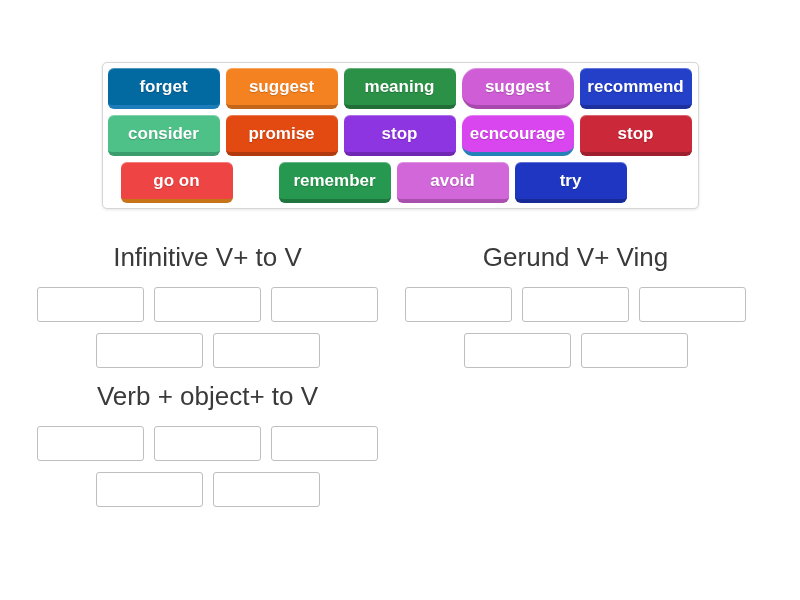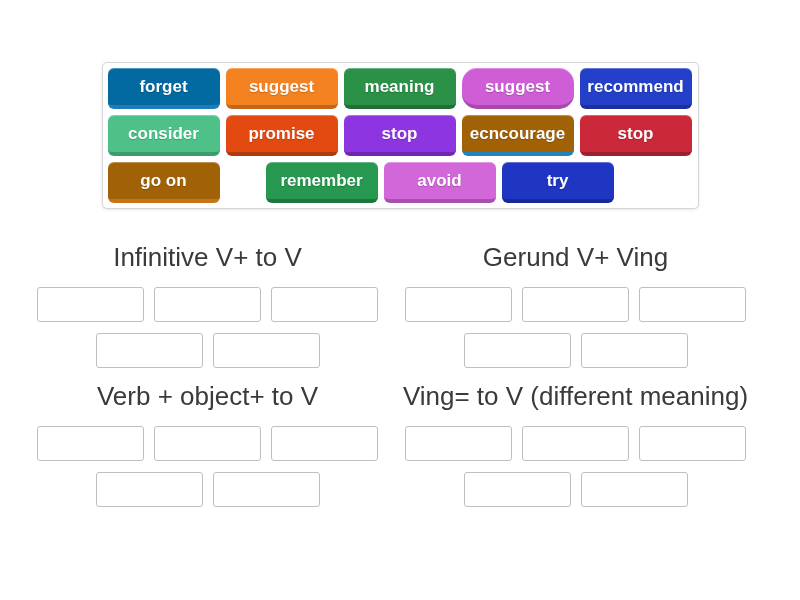--- a/index.html
+++ b/index.html
@@ -86,23 +86,23 @@
 <div class="page">
   <div class="bank" id="bank">
       <div class="tile" style="background: #0369a1; border-bottom-color: rgb(29, 125, 186);">forget</div>
       <div class="tile" style="background: rgb(245, 130, 32); border-bottom-color: rgb(196, 102, 26);">suggest</div>
       <div class="tile" style="background: rgb(43, 145, 71); border-bottom-color: rgb(33, 111, 55);">meaning</div>
       <div class="tile" style="background: rgb(207, 94, 214); border-bottom-color: rgb(168, 73, 174); border-radius: 15px;">suggest</div>
       <div class="tile" style="background: rgb(36, 64, 201); border-bottom-color: rgb(27, 48, 156);">recommend</div>
       <div class="tile" style="background: rgb(78, 193, 137); border-bottom-color: rgb(59, 156, 109);">consider</div>
       <div class="tile" style="background: rgb(226, 74, 17); border-bottom-color: rgb(176, 58, 14);">promise</div>
       <div class="tile" style="background: rgb(142, 53, 226); border-bottom-color: rgb(112, 40, 180);">stop</div>
-      <div class="tile" style="background: #a16207; border-bottom-color: rgb(39, 129, 185);">ecncourage</div>
+      <div class="tile" style="background: #d946ef; border-bottom-color: rgb(39, 129, 185); border-radius: 11px;">ecncourage</div>
       <div class="tile" style="background: rgb(203, 40, 57); border-bottom-color: rgb(158, 31, 45);">stop</div>
-      <div class="tile" style="background: #a16207; border-bottom-color: rgb(198, 116, 24);">go on</div>
+      <div class="tile" style="background: #ef4444; border-bottom-color: rgb(198, 116, 24); margin-left: 13px;">go on</div>
       <div class="tile" style="background: rgb(39, 152, 79); border-bottom-color: rgb(30, 117, 61); margin-left: 40px;">remember</div>
       <div class="tile" style="background: rgb(209, 103, 216); border-bottom-color: rgb(169, 80, 175);">avoid</div>
       <div class="tile" style="background: rgb(30, 54, 194); border-bottom-color: rgb(23, 42, 150);">try</div>
     </div>
   <div class="groups" id="groups">
       <div class="group">
         <h2 class="group-title">Infinitive V+ to V</h2>
         <div class="slots">
           <div class="slot"></div>
           <div class="slot"></div>
@@ -124,24 +124,14 @@
       <div class="group">
         <h2 class="group-title">Verb + object+ to V</h2>
         <div class="slots">
           <div class="slot"></div>
           <div class="slot"></div>
           <div class="slot"></div>
           <div class="slot"></div>
           <div class="slot"></div>
         </div>
       </div>
-      <div class="group">
-        <h2 class="group-title">Ving= to V (different meaning)</h2>
-        <div class="slots">
-          <div class="slot"></div>
-          <div class="slot"></div>
-          <div class="slot"></div>
-          <div class="slot"></div>
-          <div class="slot"></div>
-        </div>
-      </div>
     </div>
 </div>
 
 </body></html>

